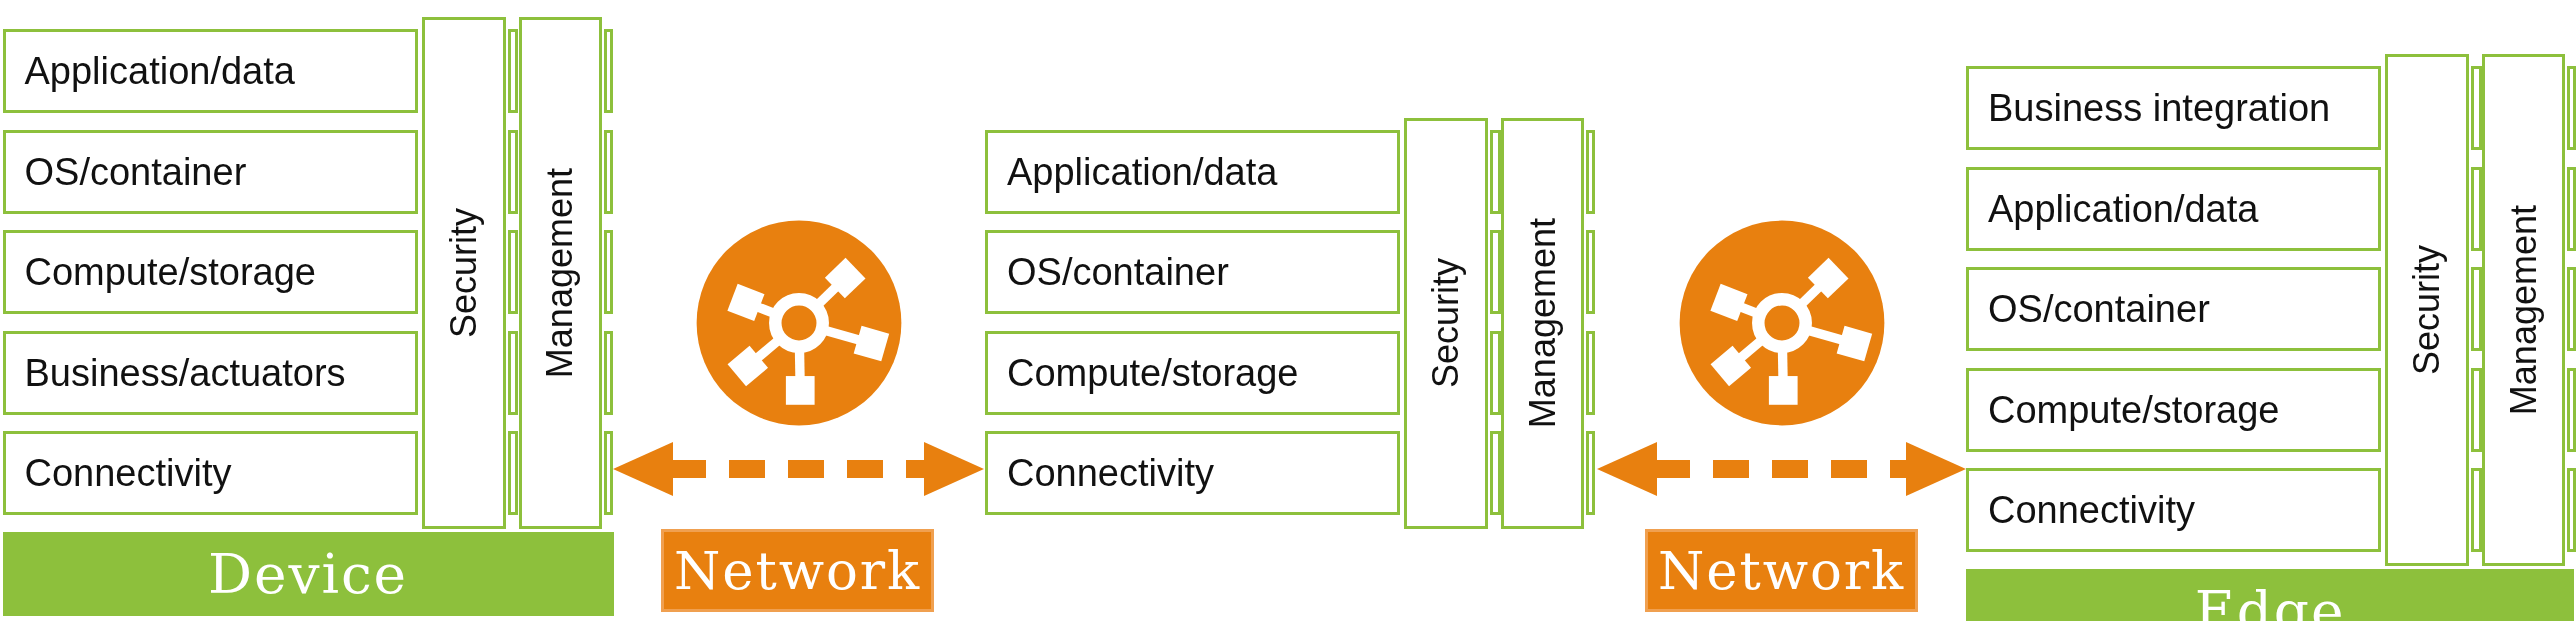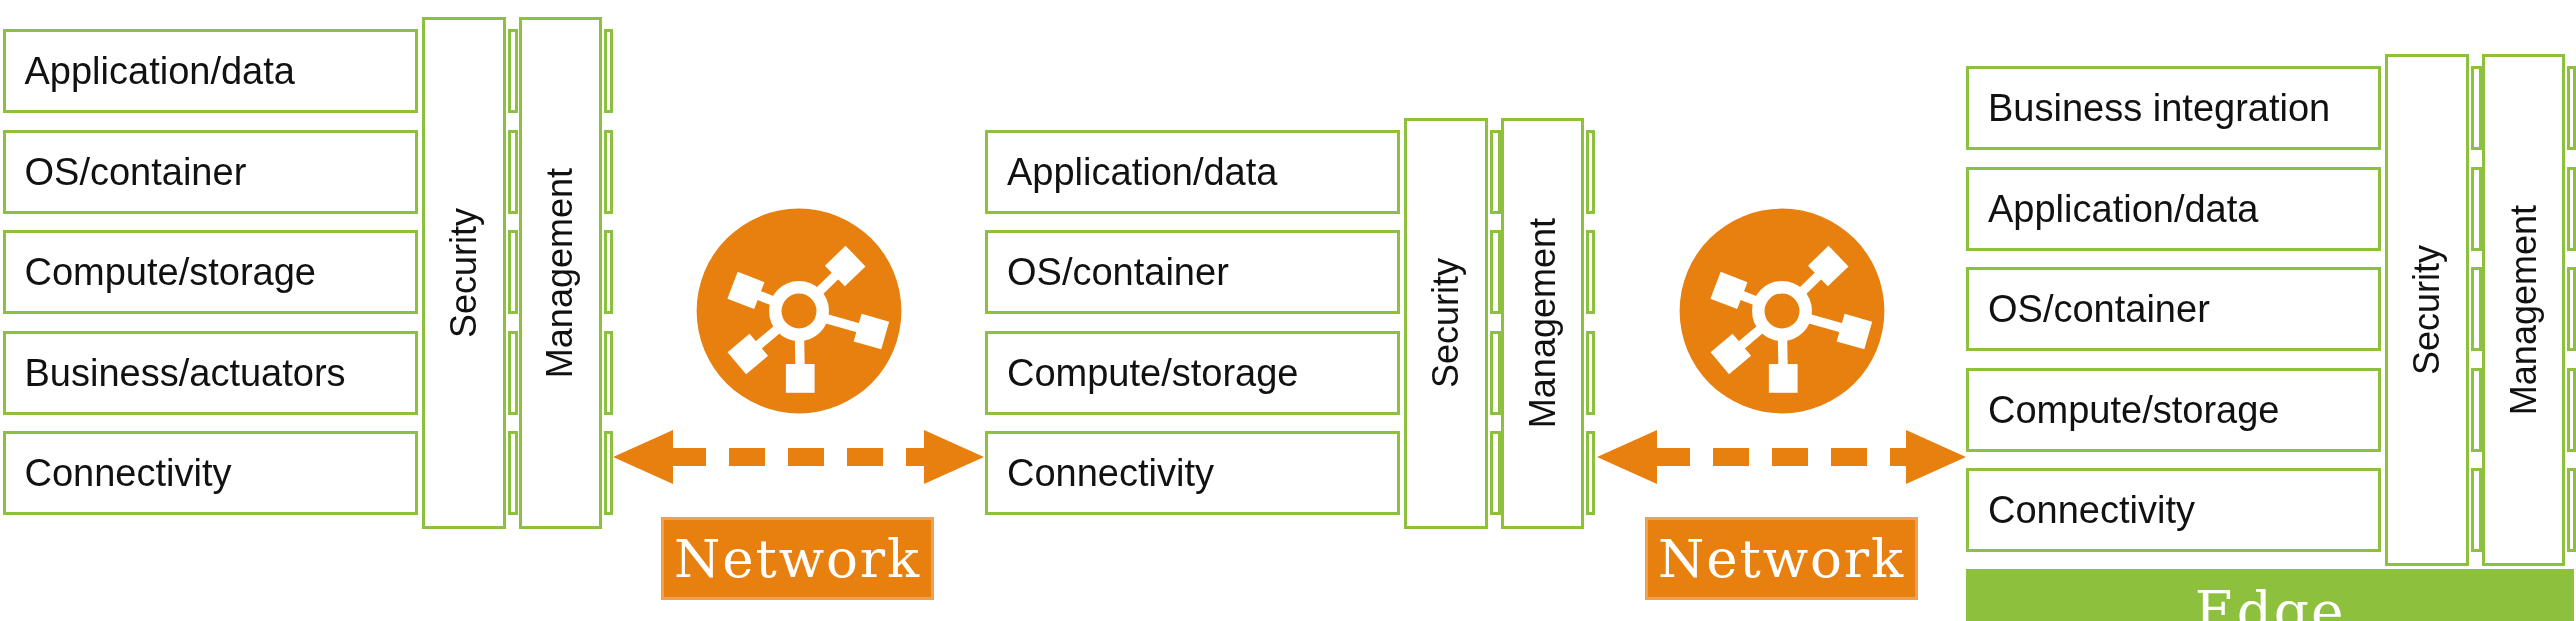--- a/index.html
+++ b/index.html
@@ -41,21 +41,21 @@
   .col-edge .vbar{top:102px;height:411px;}
   .vlabel{writing-mode:vertical-rl;transform:rotate(180deg);
           font-size:36px;color:var(--ink);white-space:nowrap;}
 
   .band{position:absolute;left:0;right:0;top:516px;height:84px;
         background:var(--green);display:flex;align-items:center;justify-content:center;}
   .band span{font-family:"DejaVu Serif",serif;font-size:55px;letter-spacing:1.9px;
              color:#fff;white-space:nowrap;}
 
   
-  .network{position:absolute;top:0;height:554px;border-radius:16px;}
+  .network{position:absolute;top:12px;height:554px;border-radius:16px;}
   .net-1{left:613px;width:371px;}
   .net-2{left:1597px;width:369px;}
 
   .hub{position:absolute;top:208px;left:50%;margin-left:-103px;
        width:206px;height:206px;}
   .hub-bg{fill:var(--orange);}
   .hub-lines line{stroke:#fff;stroke-width:15;}
   .hub-ring{fill:var(--orange);stroke:#fff;stroke-width:20;}
   .hub-squares rect{fill:#fff;}
 
@@ -107,20 +107,23 @@
     <div class="tab right r4"></div>
     <div class="tab right r5"></div>
 
     <div class="vbar security">
       <span class="vlabel">Security</span>
     </div>
     <div class="vbar management">
       <span class="vlabel">Management</span>
     </div>
 
+    <div class="band">
+      <span>Device</span>
+    </div>
   </div>
 
   <div class="network net-1">
     <svg class="hub" viewBox="0 0 330 330">
       <circle class="hub-bg" cx="165" cy="165" r="164"></circle>
       <g class="hub-lines">
         <line x1="165" y1="165" x2="239" y2="93"></line>
         <line x1="165" y1="165" x2="281" y2="198"></line>
         <line x1="165" y1="165" x2="167" y2="273"></line>
         <line x1="165" y1="165" x2="83" y2="234"></line>

